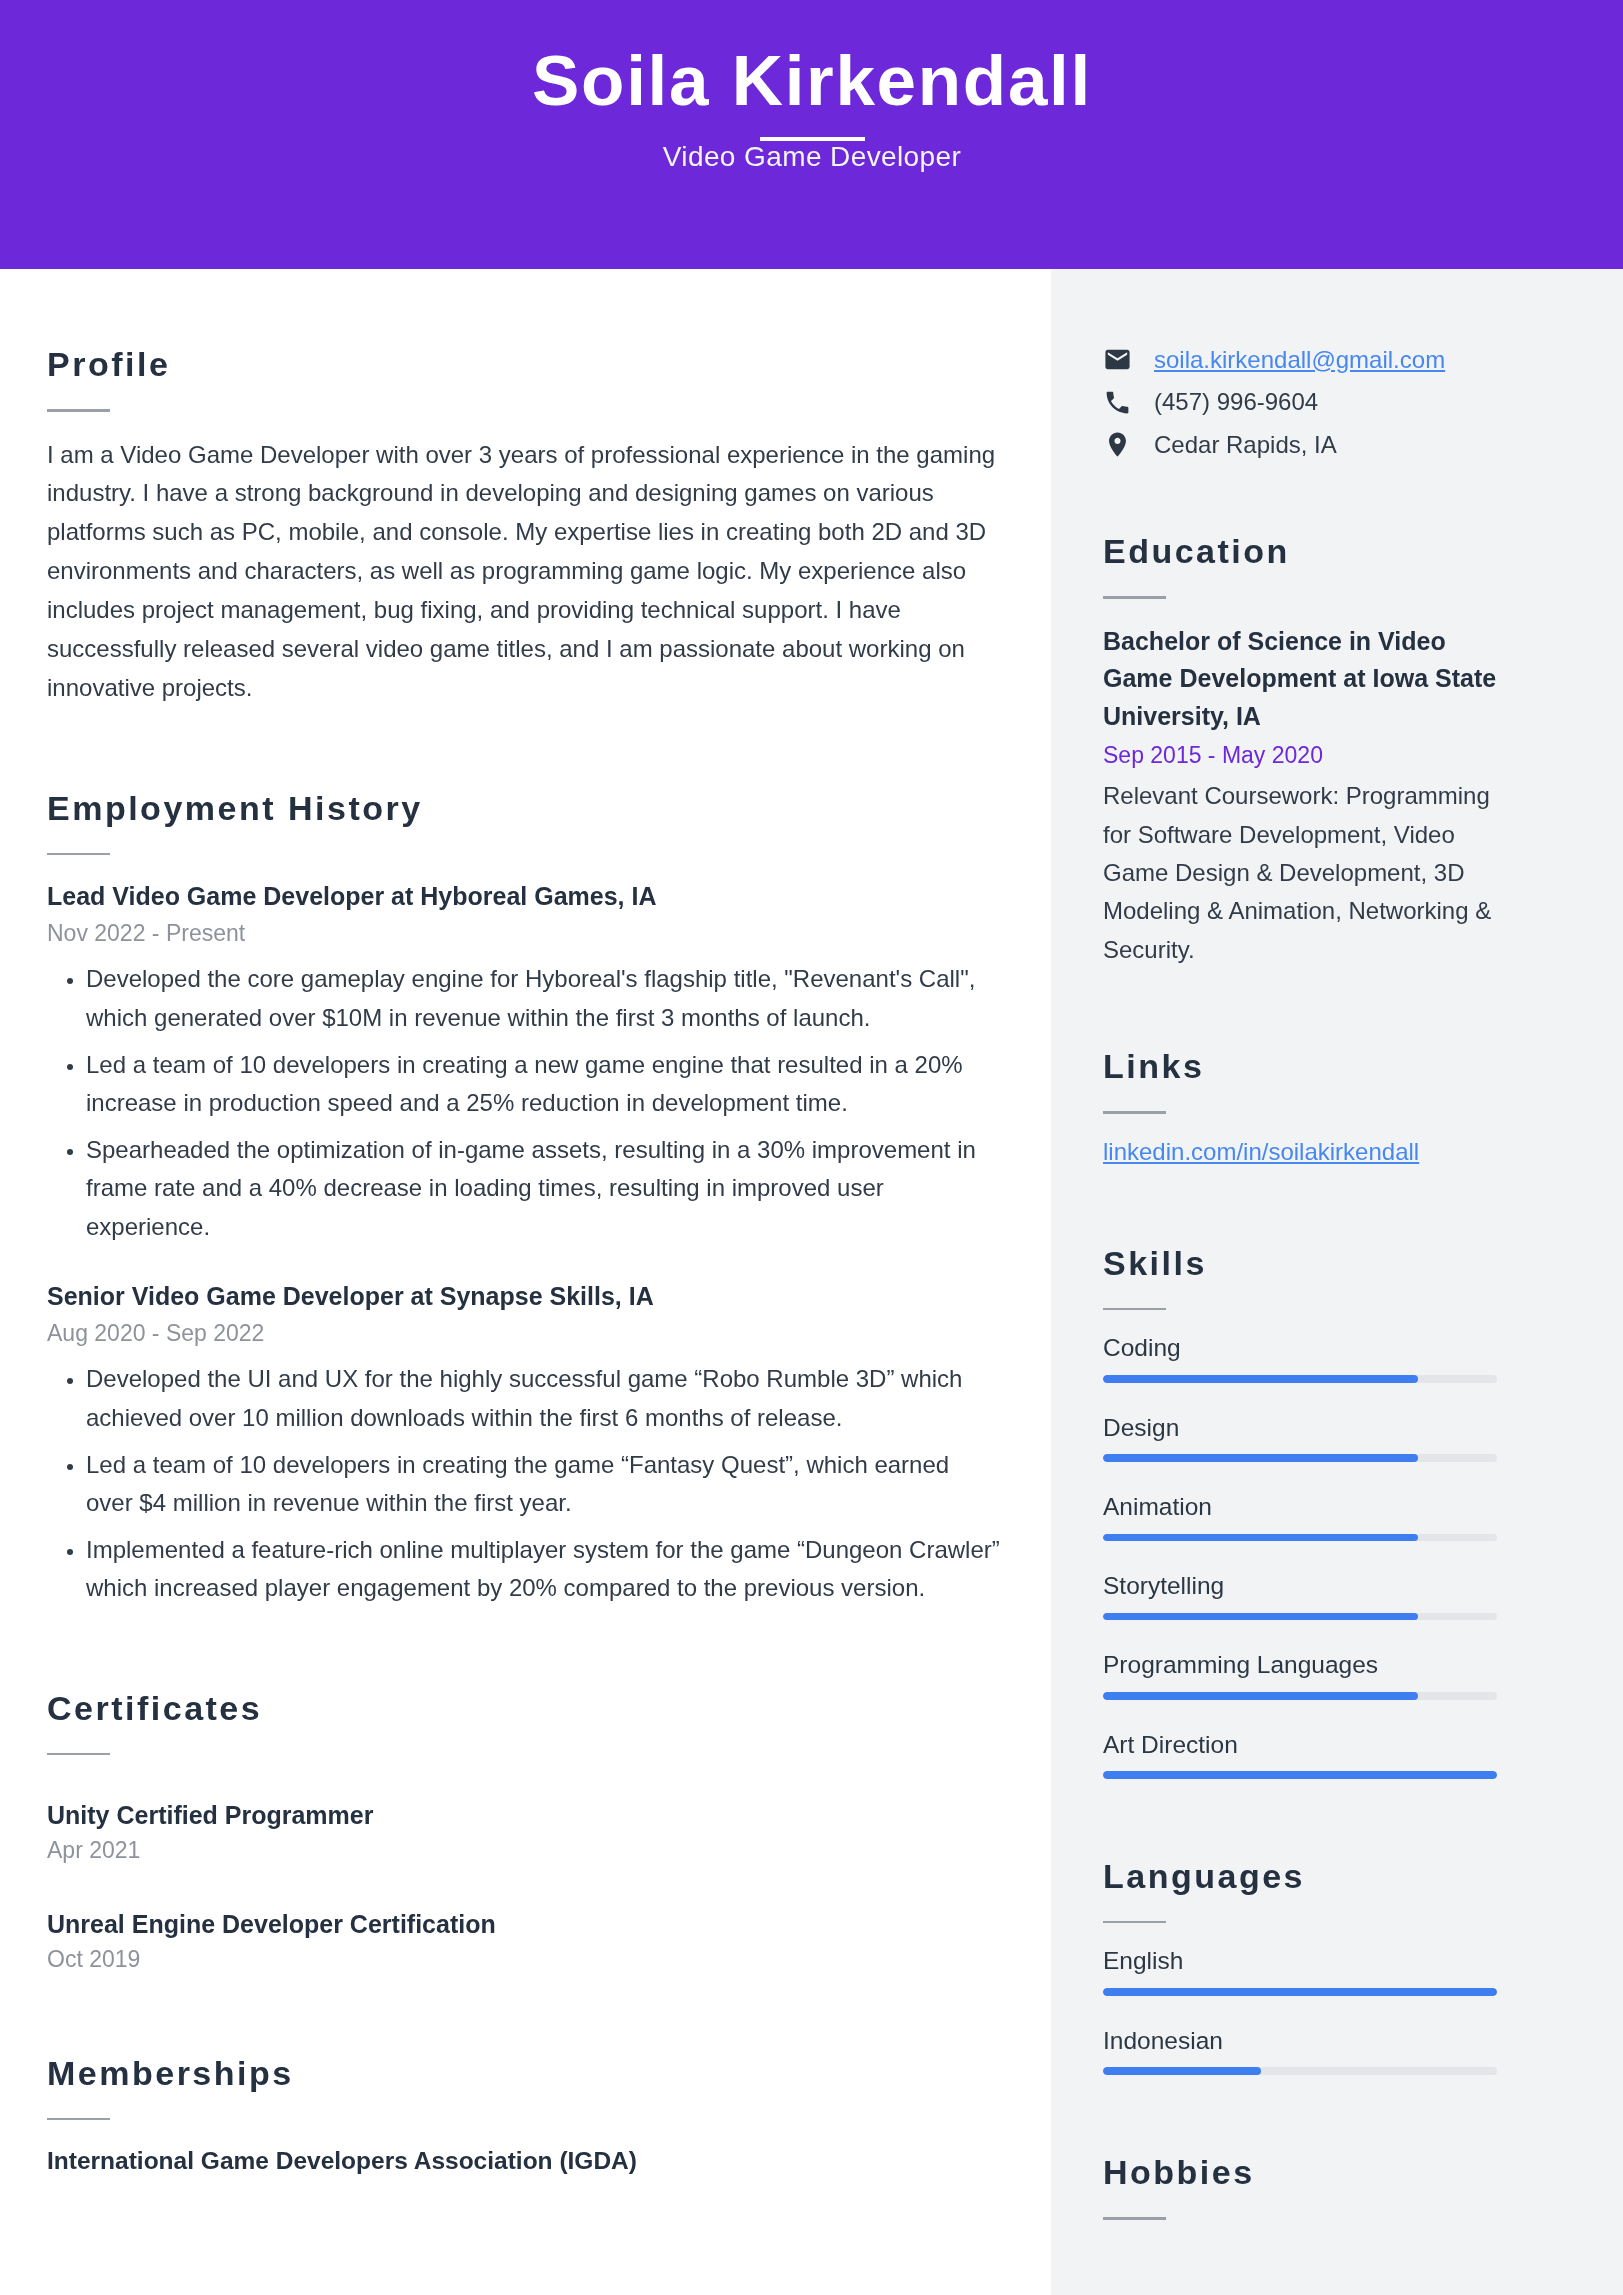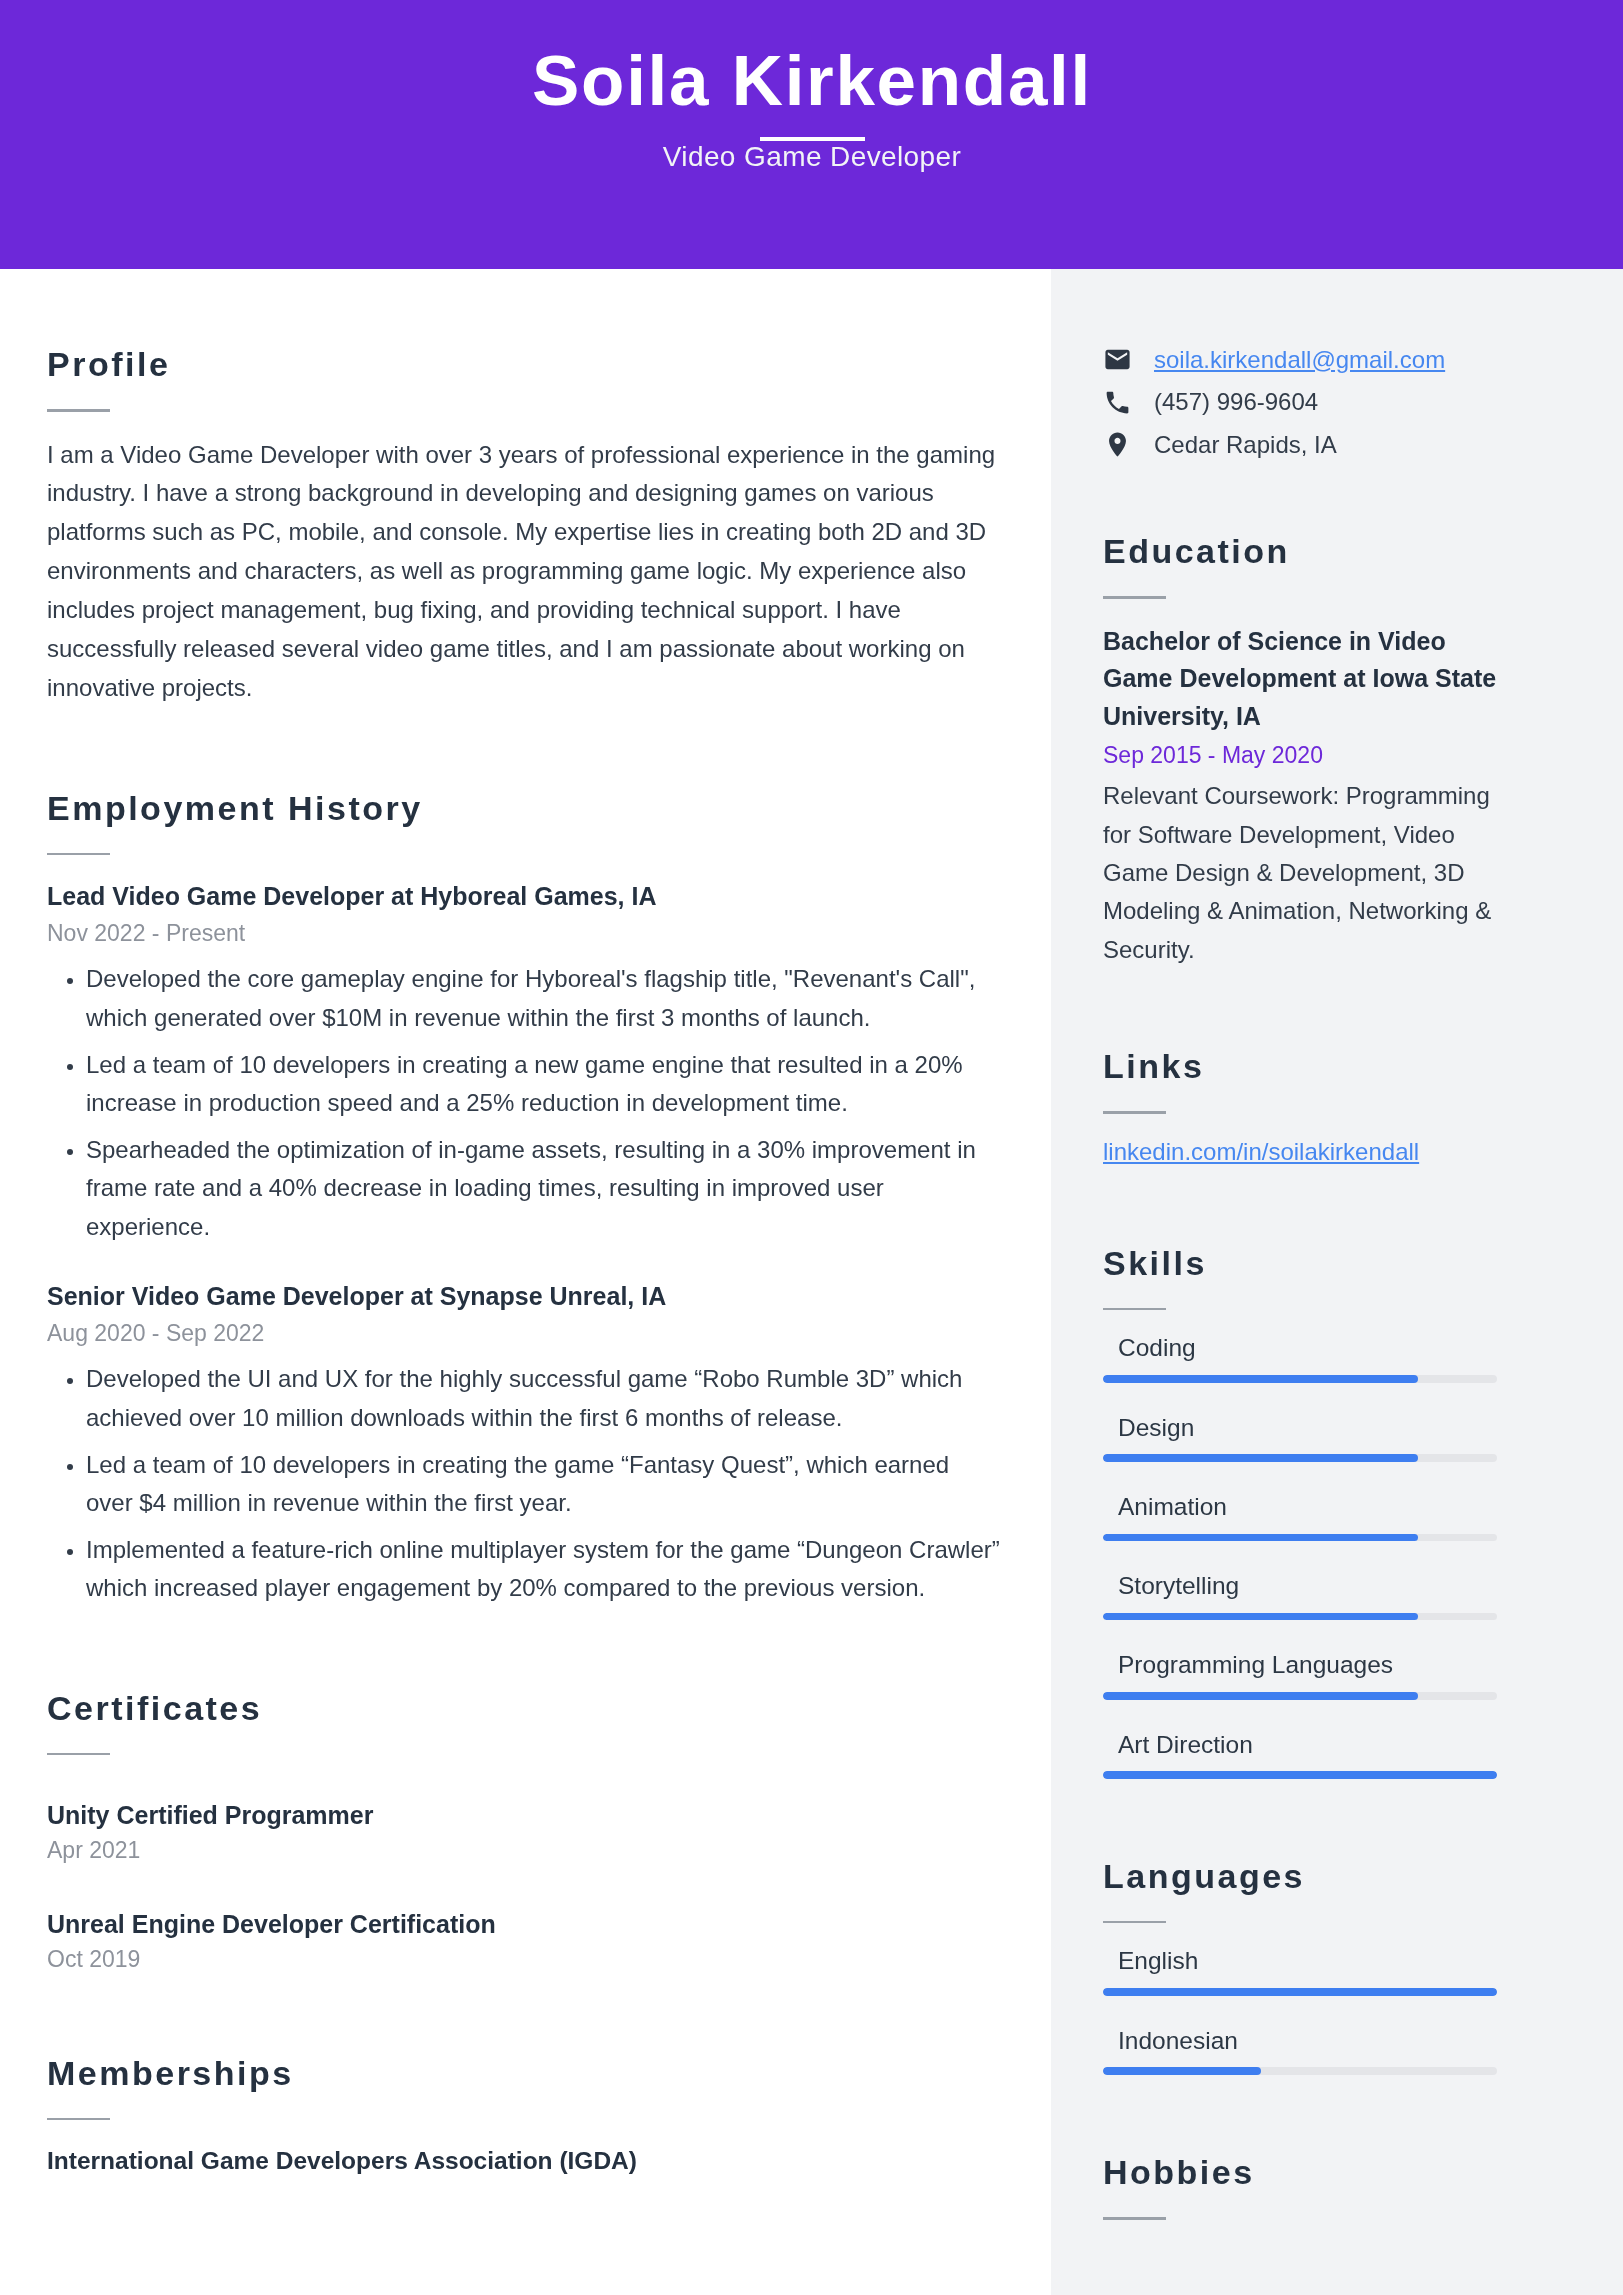--- a/index.html
+++ b/index.html
@@ -173,21 +173,20 @@
     color: #323c49;
     margin-top: 8.5px;
   }
   .sidebar .link-item { font-size: 24px; text-align: right; }
 
   .skill { margin-bottom: 31px; }
   .skill-label {
     font-size: 24.5px;
     color: #2c3744;
     margin-bottom: 12.7px;
-    margin-left: 15px;
   }
   .bar {
     width: 100%;
     height: 7.6px;
     background: #e4e5e8;
     border-radius: 4.2px;
     overflow: hidden;
   }
   .bar-fill {
     height: 100%;
@@ -224,21 +223,21 @@
           <h3 class="job-title">Lead Video Game Developer at Hyboreal Games, IA</h3>
           <div class="date-line">Nov 2022 - Present</div>
           <ul>
             <li>Developed the core gameplay engine for Hyboreal's flagship title, "Revenant's Call", which generated over $10M in revenue within the first 3 months of launch.</li>
             <li>Led a team of 10 developers in creating a new game engine that resulted in a 20% increase in production speed and a 25% reduction in development time.</li>
             <li>Spearheaded the optimization of in-game assets, resulting in a 30% improvement in frame rate and a 40% decrease in loading times, resulting in improved user experience.</li>
           </ul>
         </div>
 
         <div class="job">
-          <h3 class="job-title">Senior Video Game Developer at Synapse Unreal, IA</h3>
+          <h3 class="job-title">Senior Video Game Developer at Synapse Skills, IA</h3>
           <div class="date-line">Aug 2020 - Sep 2022</div>
           <ul>
             <li>Developed the UI and UX for the highly successful game “Robo Rumble 3D” which achieved over 10 million downloads within the first 6 months of release.</li>
             <li>Led a team of 10 developers in creating the game “Fantasy Quest”, which earned over $4 million in revenue within the first year.</li>
             <li>Implemented a feature-rich online multiplayer system for the game “Dungeon Crawler” which increased player engagement by 20% compared to the previous version.</li>
           </ul>
         </div>
       </section>
 
       <section>

